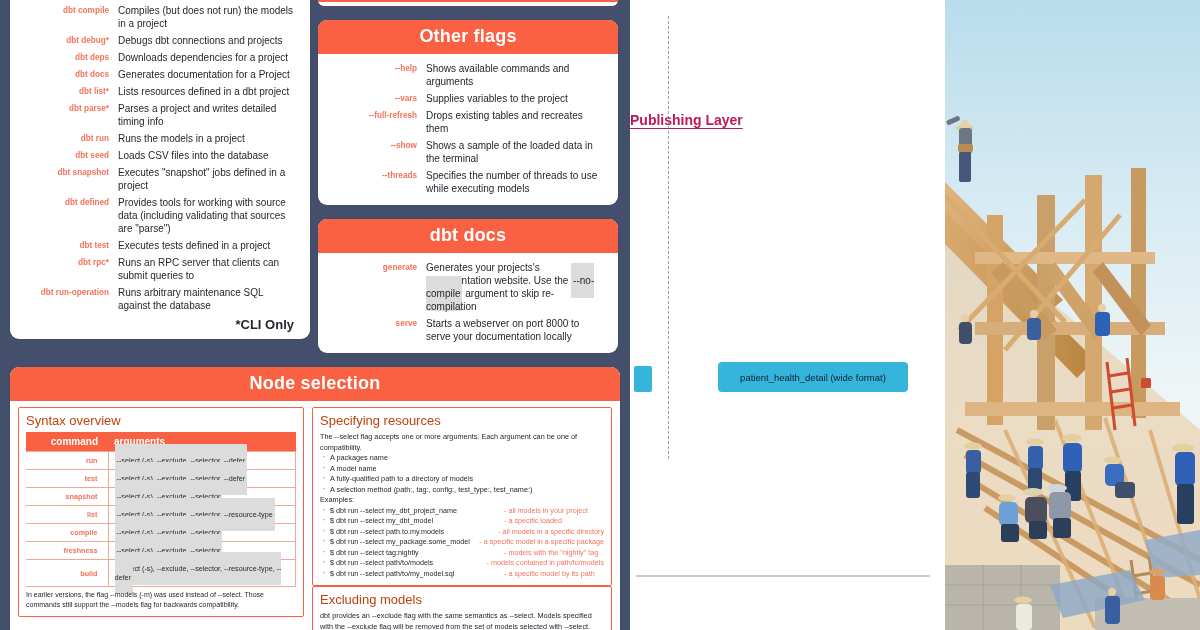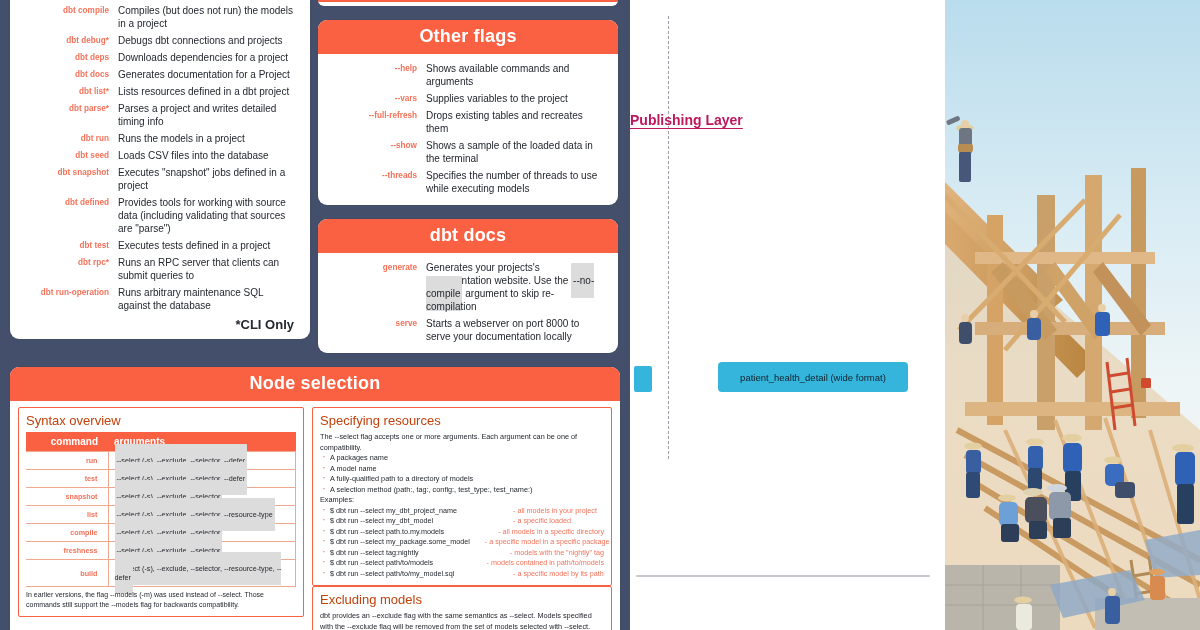--- a/index.html
+++ b/index.html
@@ -142,21 +142,21 @@
     border: 1px solid #f0a890;
     font-size: 7.2px; padding: 4px 6px;
     color: #23272e;
   }
   .syn-table td.c1 {
     text-align: right; color: #f4725a; padding-right: 10px;
     font-weight: 600; border-left: none;
   }
   .syn-note { font-size: 7px; line-height: 10px; color: #23272e; margin-top: 3px; }
   .mono-ln { font-size: 7.2px; line-height: 10.5px; color: #23272e; white-space: nowrap; }
-  .ex-row { display: flex; gap: 15px; }
+  .ex-row { display: flex; gap: 6px; }
   .ex-row .cmdpart { width: 168px; }
   .ex-row .despart { color: #f4725a; }
 
   
   .diagram {
     position: relative;
     width: 315px; height: 630px;
     background: #ffffff;
     overflow: hidden;
   }

